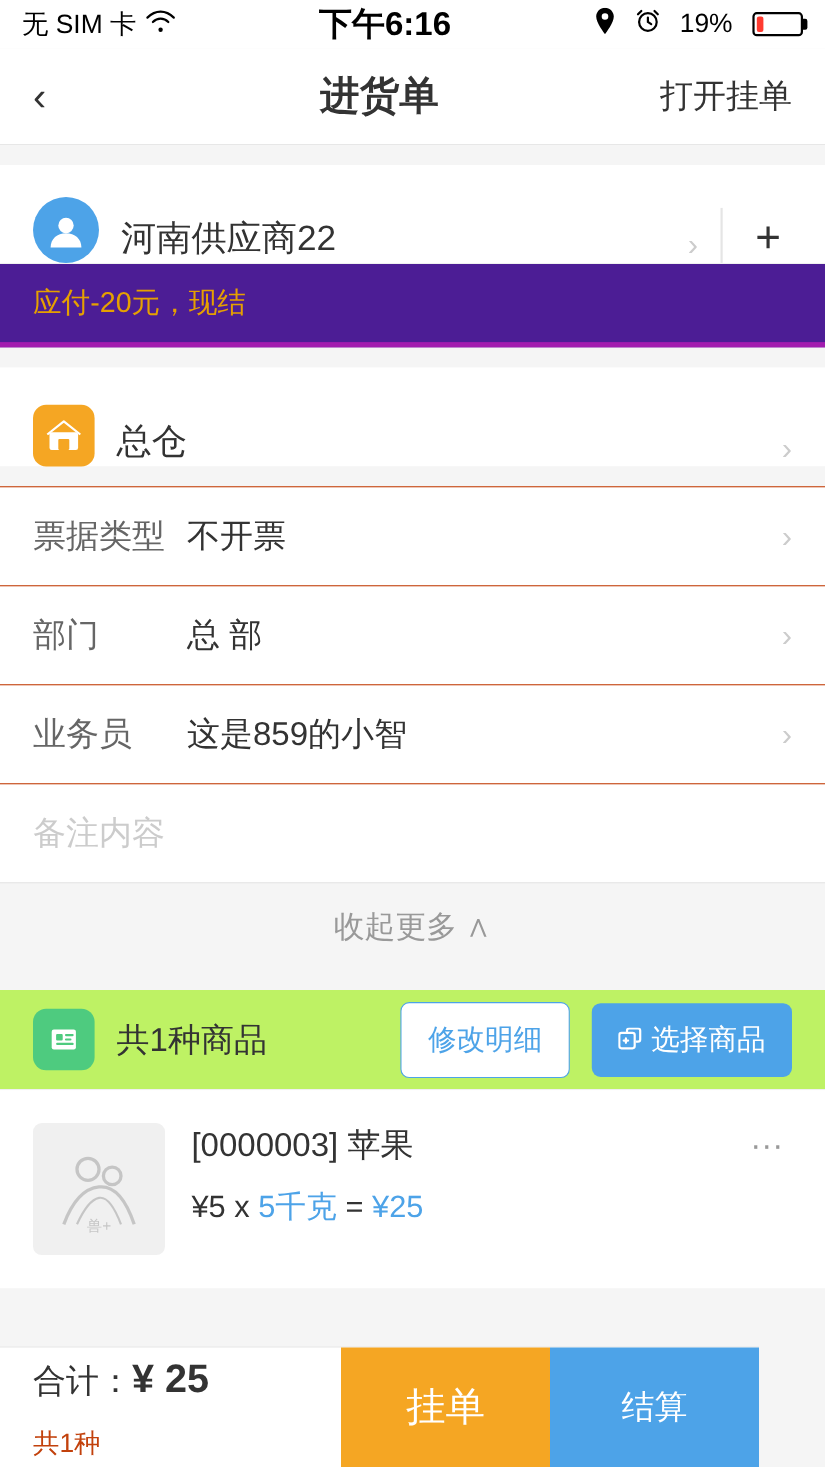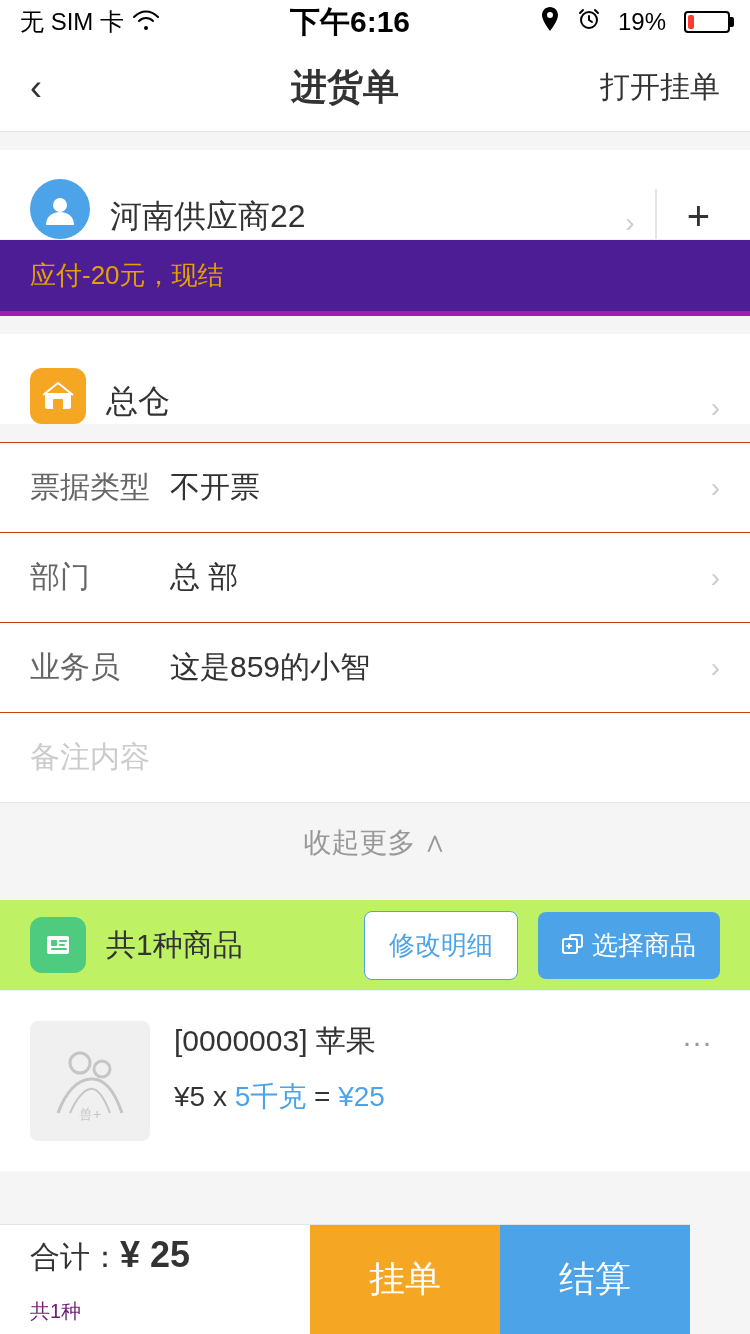--- a/index.html
+++ b/index.html
@@ -271,40 +271,40 @@
       flex-direction: column;
       justify-content: center;
     }
     .total-amount {
       font-size: 36px;
       color: #333;
       font-weight: 600;
     }
     .total-amount .label { font-size: 30px; font-weight: normal; }
     .total-count {
-      font-size: 20px;
-      color: #701a75;
+      font-size: 24px;
+      color: #c2410c;
       margin-top: 20px;
     }
     .btn-suspend {
       background: #f5a623;
       color: #fff;
       border: none;
       height: 110px;
       width: 190px;
       font-size: 36px;
       cursor: pointer;
     }
     .btn-checkout {
       background: #4da3e8;
       color: #fff;
       border: none;
       height: 110px;
       width: 190px;
-      font-size: 36px;
+      font-size: 30px;
       cursor: pointer;
     }
 
     .main-content {
       padding-bottom: 110px;
     }
   </style>
 </head>
 <body>
 

